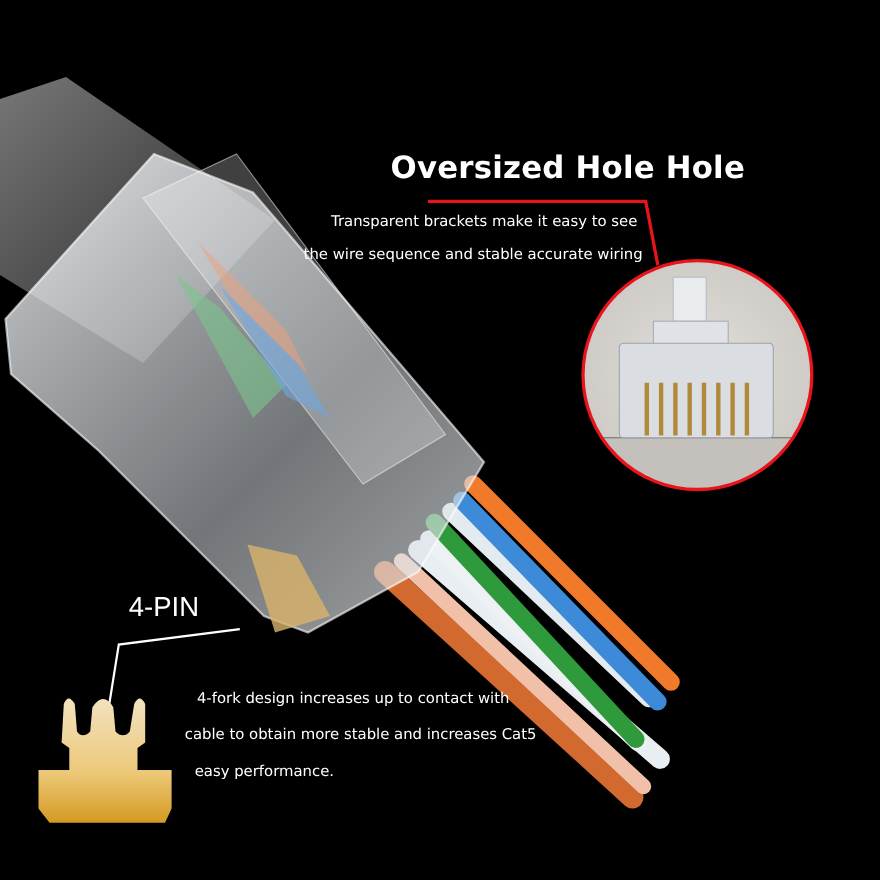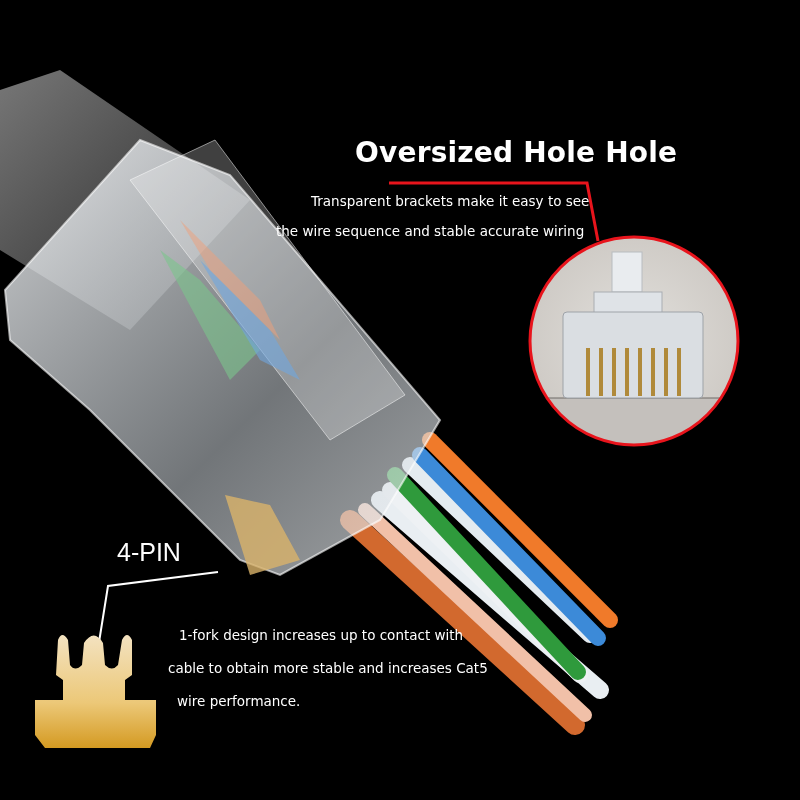--- a/index.html
+++ b/index.html
@@ -89,19 +89,19 @@
         <line x1="653" y1="348" x2="653" y2="396"></line>
         <line x1="666" y1="348" x2="666" y2="396"></line>
         <line x1="679" y1="348" x2="679" y2="396"></line>
       </g>
     </g>
     <circle cx="634" cy="341" r="104" fill="none" stroke="#e8141c" stroke-width="3"></circle>
   </g>
 </svg>
 
 <div class="abs title">Oversized Hole Hole</div>
-<div class="abs desc" style="left:301px; top:193px;margin-left:10px;">Transparent brackets make it easy to see</div>
+<div class="abs desc" style="left:301px; top:193px;">Transparent brackets make it easy to see</div>
 <div class="abs desc" style="left:276px; top:223px;">the wire sequence and stable accurate wiring</div>
 
 <div class="abs pin-title">4-PIN</div>
-<div class="abs desc" style="left:179px; top:627px;">1-fork design increases up to contact with</div>
+<div class="abs desc" style="left:179px; top:627px;">4-fork design increases up to contact with</div>
 <div class="abs desc" style="left:168px; top:660px;">cable to obtain more stable and increases Cat5</div>
-<div class="abs desc" style="left:177px; top:693px;">wire performance.</div>
+<div class="abs desc" style="left:177px; top:693px;">easy performance.</div>
 
 </body></html>

